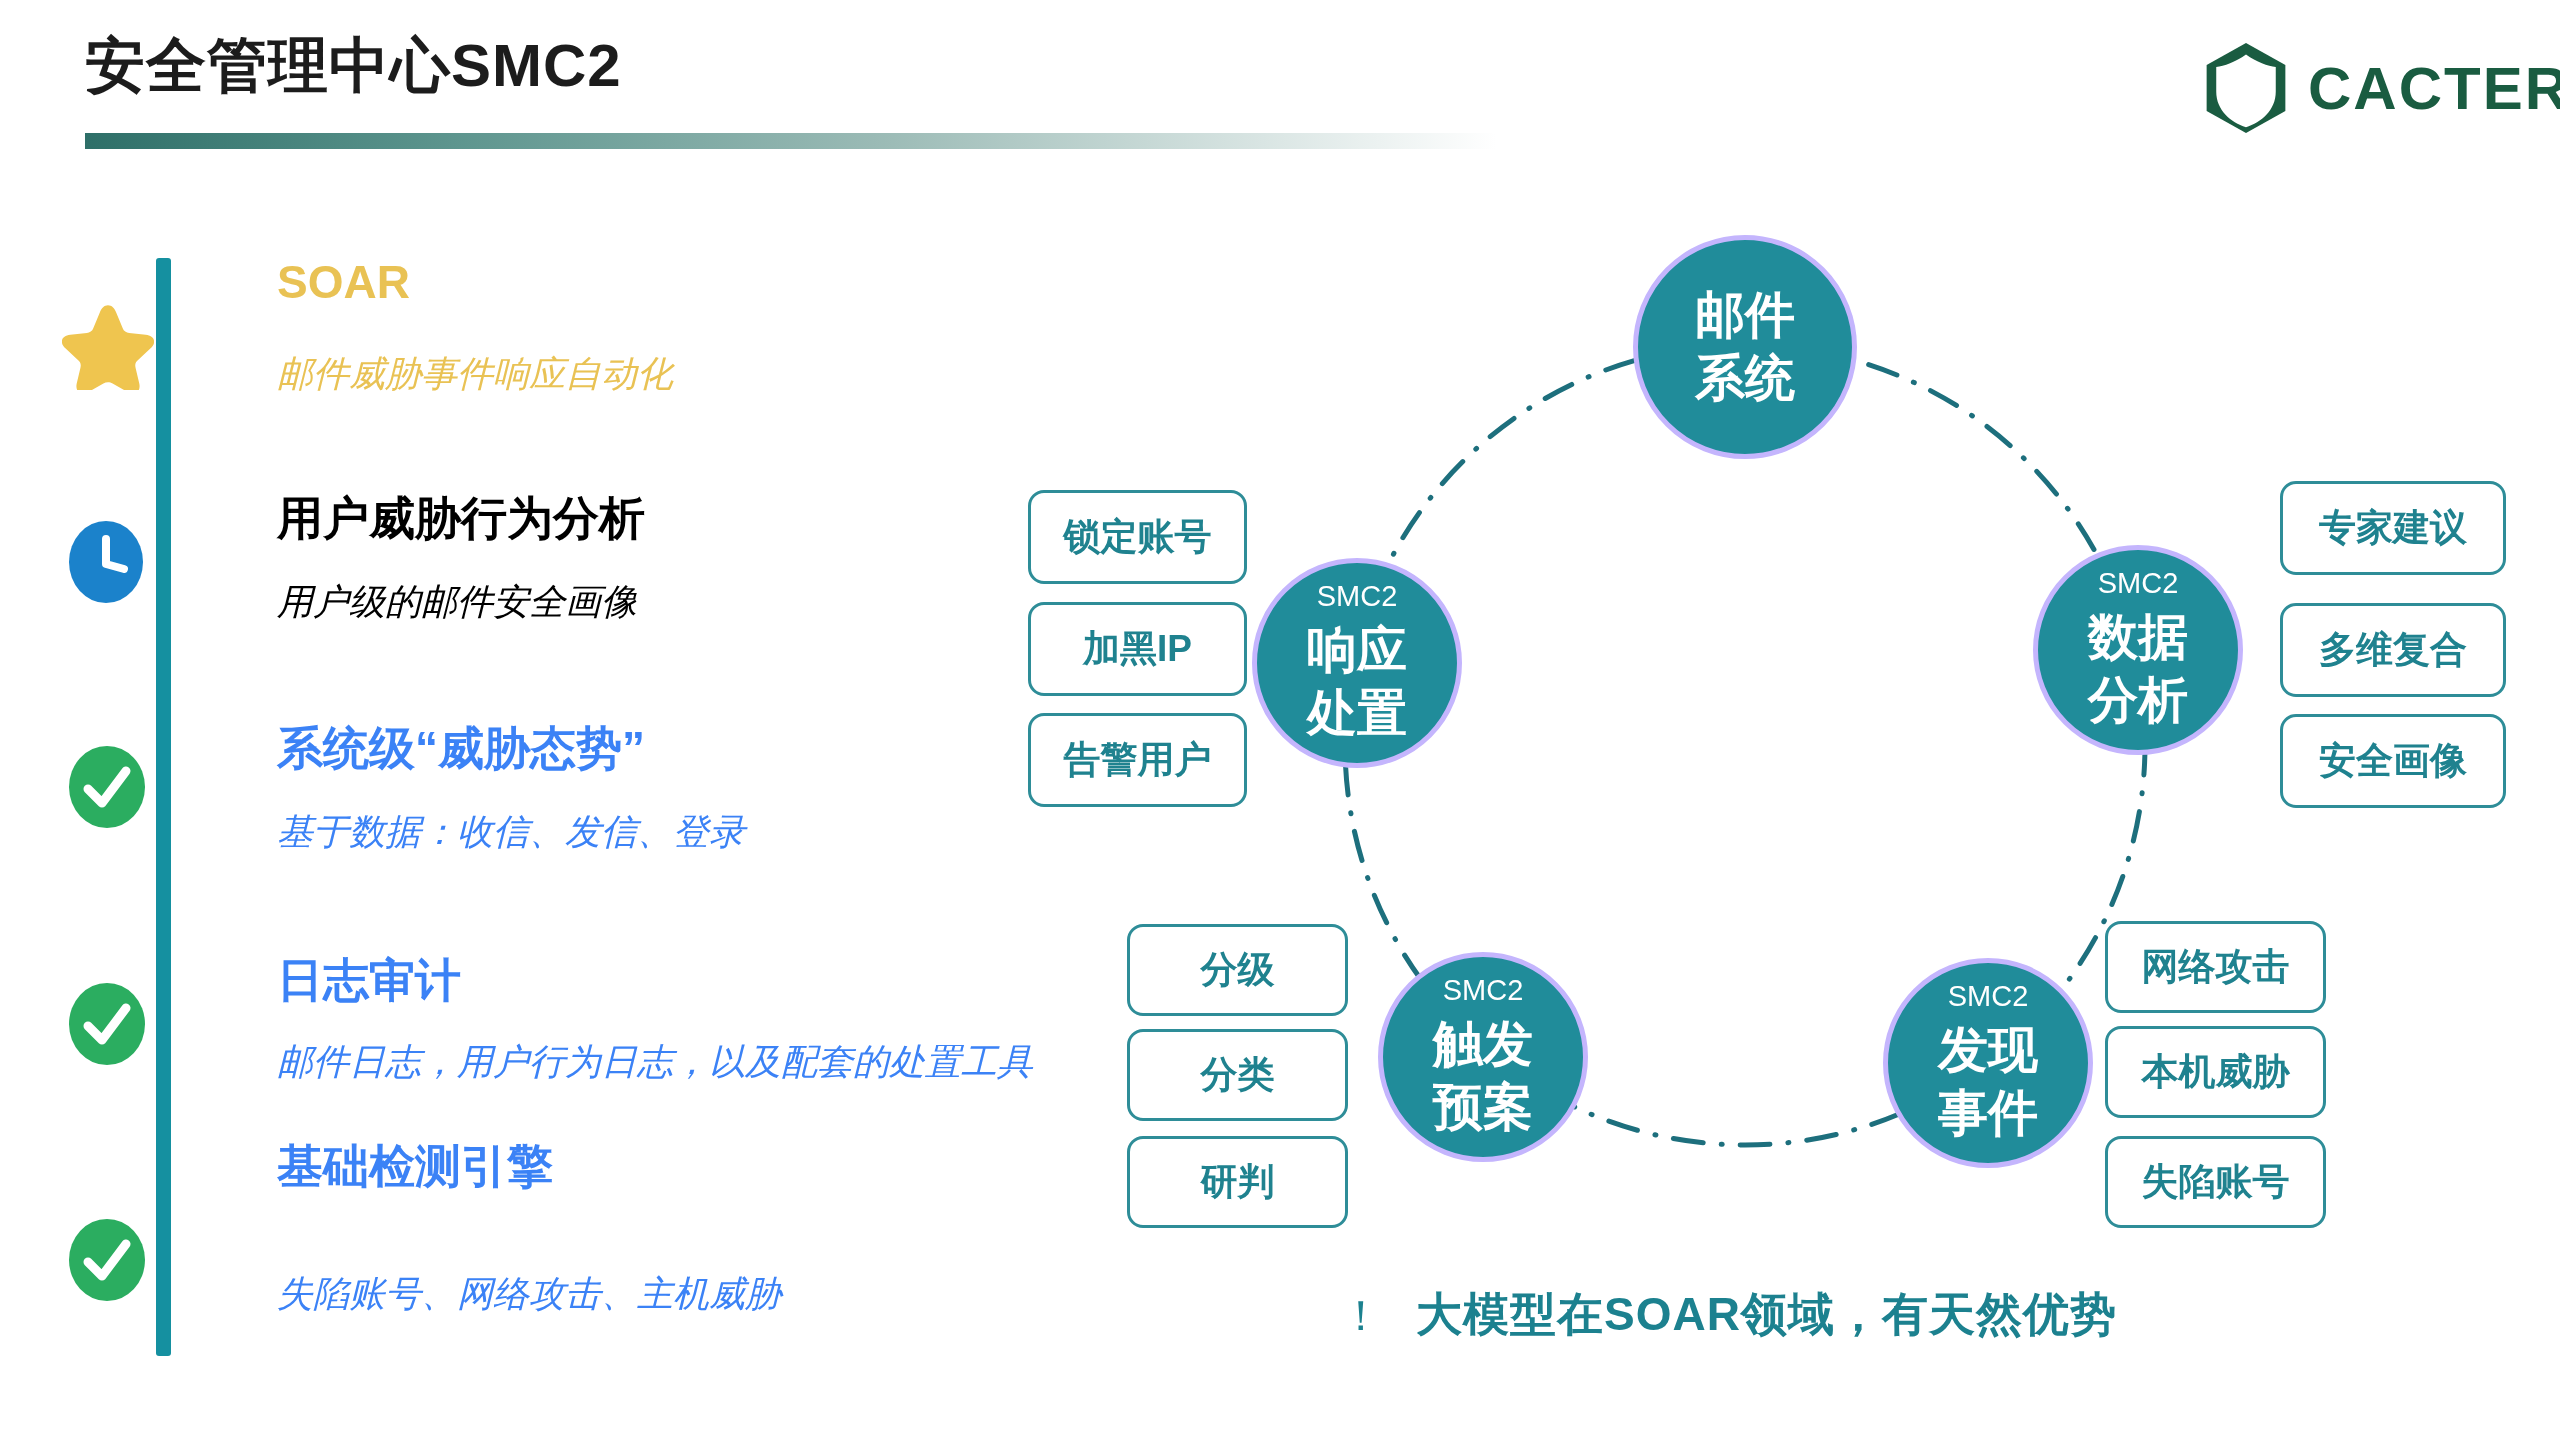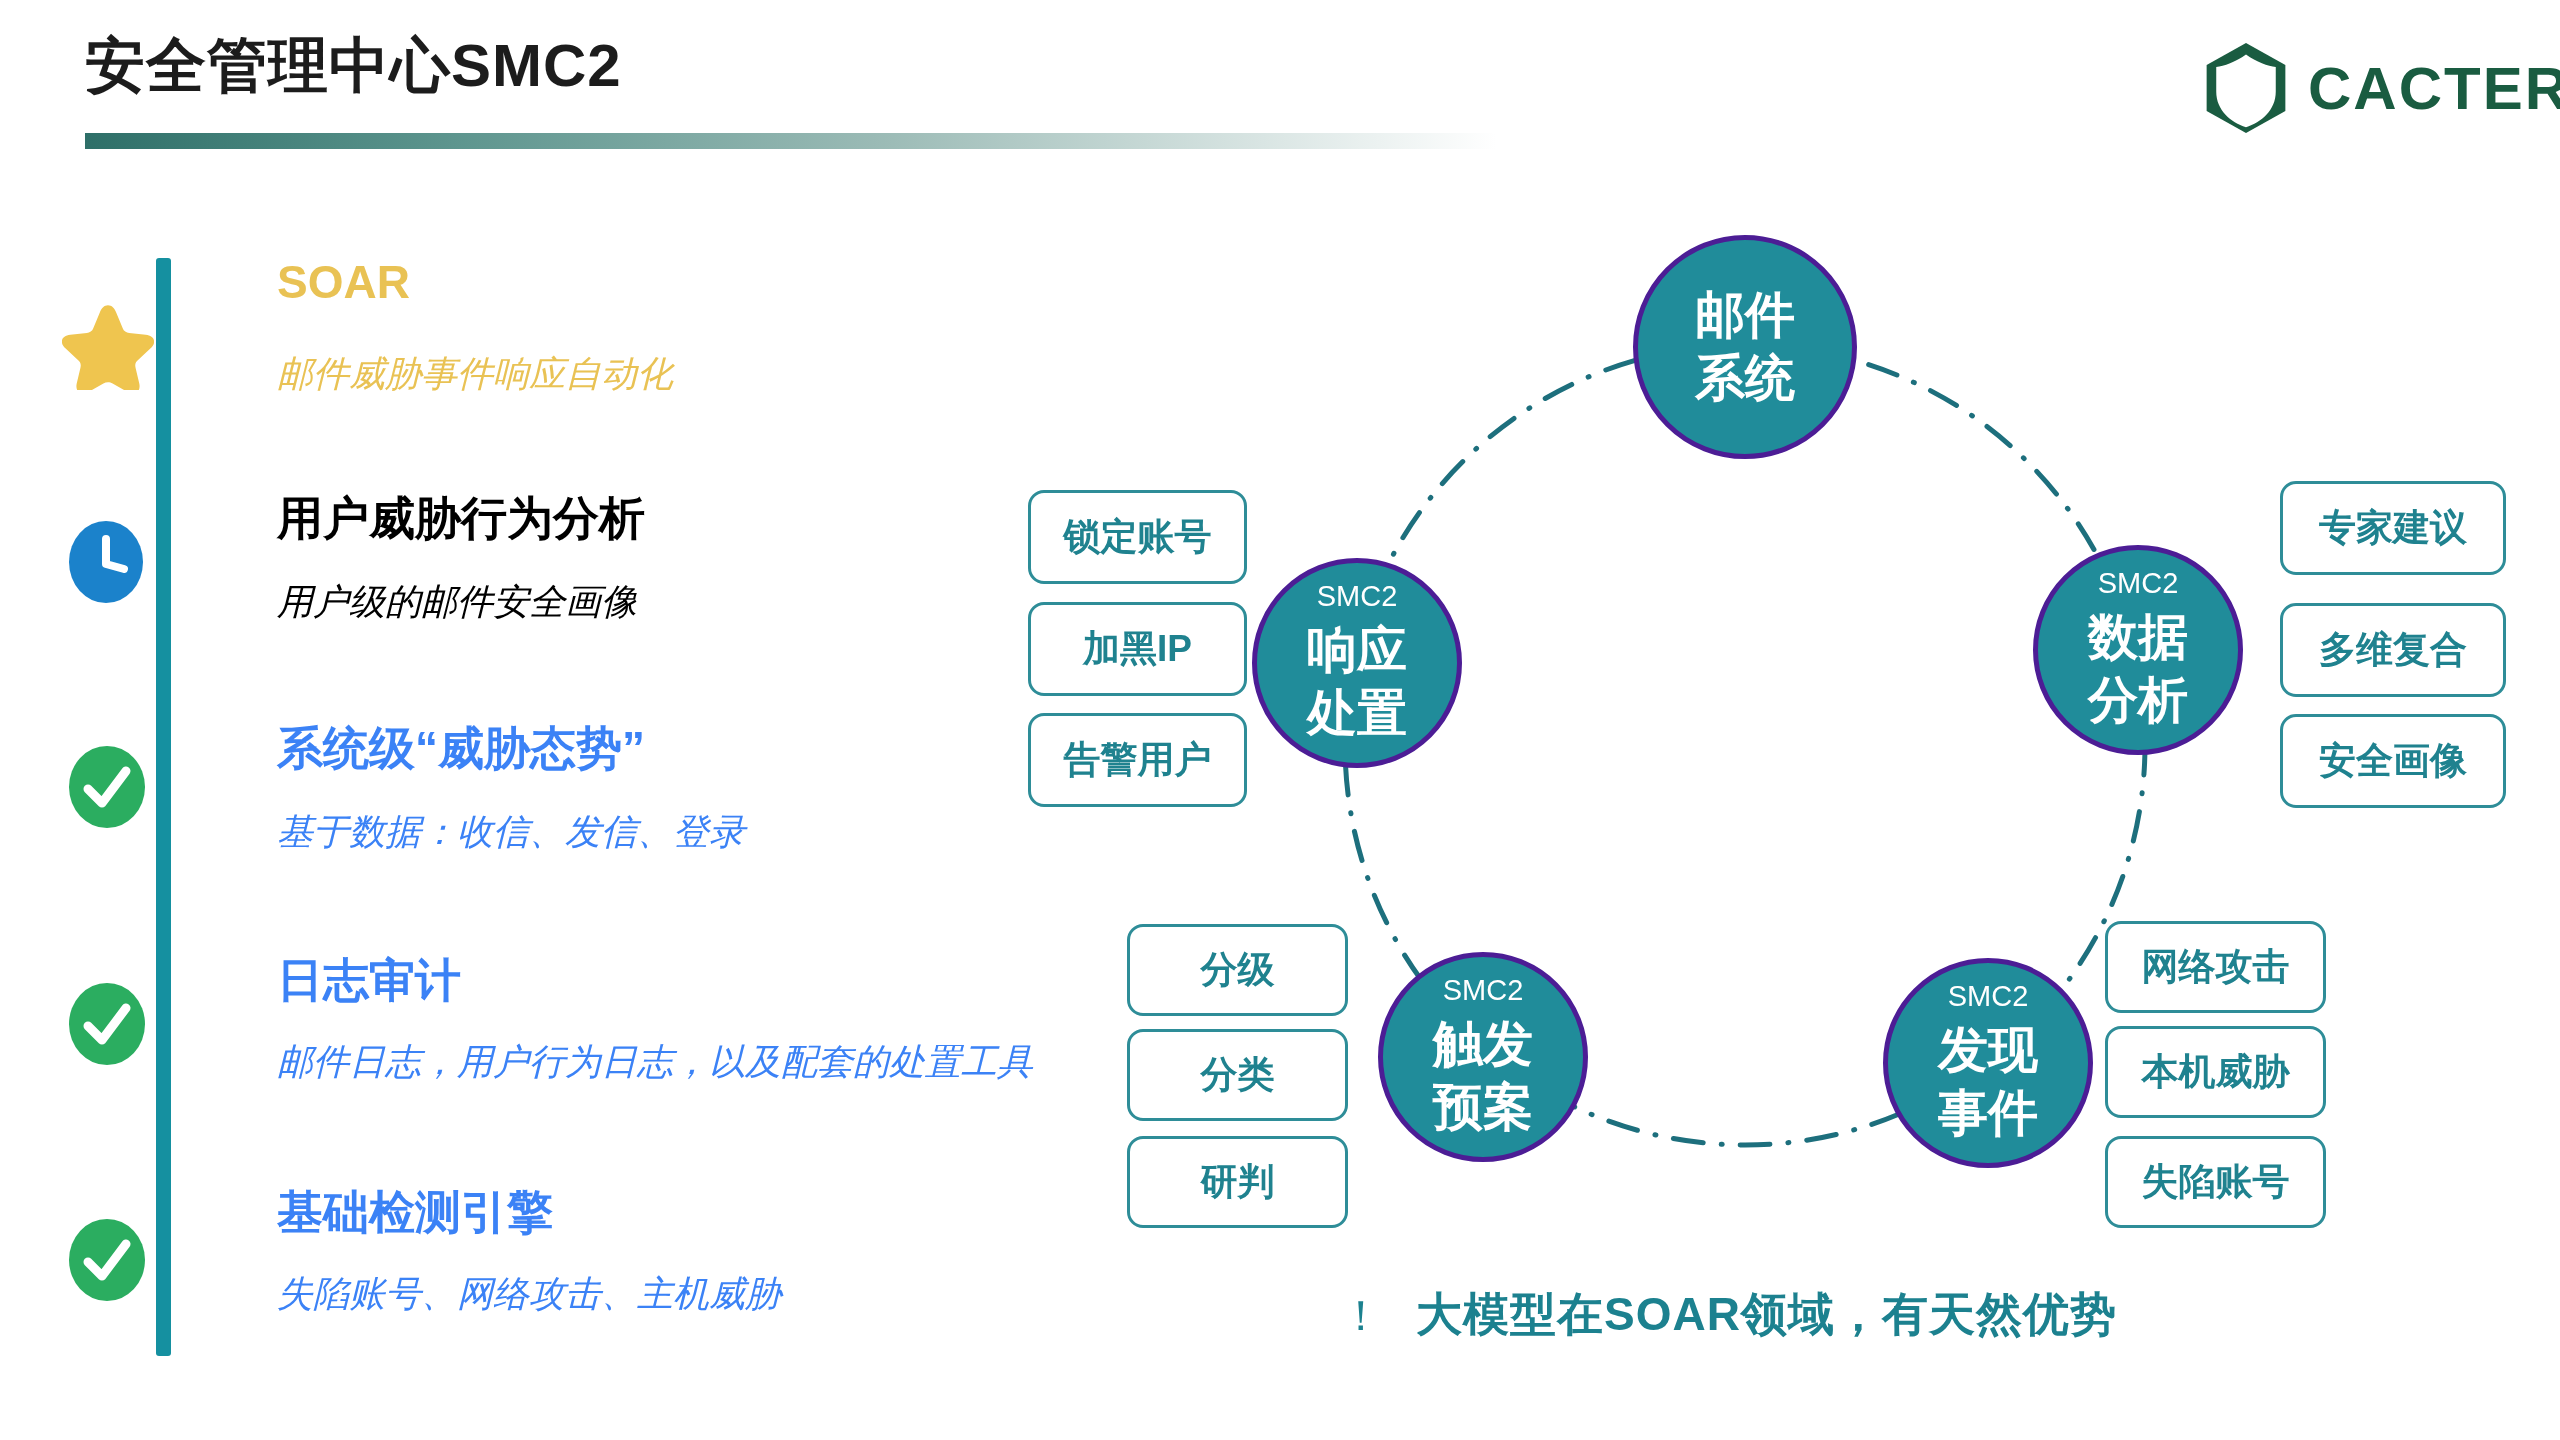--- a/index.html
+++ b/index.html
@@ -18,21 +18,21 @@
   .side-icon{position:absolute;}
   .side-title{position:absolute;left:277px;font-size:46px;font-weight:700;white-space:nowrap;}
   .side-sub{position:absolute;left:277px;font-size:36px;font-weight:500;white-space:nowrap;font-style:italic;}
   .c-yellow{color:#e9c254;}
   .c-blue{color:#000000;}
   .c-green{color:#3b82f6;}
   .w500{font-weight:600;}
 
   
   .ring-svg{position:absolute;left:0;top:0;width:2560px;height:1440px;}
-  .node{position:absolute;border-radius:50%;background:#208c9a;border:5px solid #4c1d95;
+  .node{position:absolute;border-radius:50%;background:#208c9a;border:5px solid #c4b5fd;
         display:flex;flex-direction:column;align-items:center;justify-content:center;color:#ffffff;text-align:center;}
   .node .tag{font-size:29px;font-weight:500;line-height:1.1;margin-bottom:6px;}
   .node .big{font-size:50px;font-weight:700;line-height:1.26;}
   .node-mail{left:1633px;top:235px;width:214px;height:214px;}
   .node-response{left:1252px;top:558px;width:200px;height:200px;}
   .node-data{left:2033px;top:545px;width:200px;height:200px;}
   .node-trigger{left:1378px;top:952px;width:200px;height:200px;}
   .node-discover{left:1883px;top:958px;width:200px;height:200px;}
 
   .tbox{position:absolute;background:#ffffff;border:3px solid #2e8d98;border-radius:16px;
@@ -84,21 +84,21 @@
     <ellipse cx="39" cy="42" rx="38" ry="41" fill="#2bad60"></ellipse>
     <path d="M20 44 L34 58 L58 26" stroke="#ffffff" stroke-width="9" fill="none" stroke-linecap="round" stroke-linejoin="round"></path>
   </svg>
   <div class="side-title c-green" style="top:950px;">日志审计</div>
   <div class="side-sub c-green" style="top:1038px;">邮件日志，用户行为日志，以及配套的处置工具</div>
 
   <svg class="side-icon" style="left:68px;top:1218px;" width="78" height="84" viewBox="0 0 78 84">
     <ellipse cx="39" cy="42" rx="38" ry="41" fill="#2bad60"></ellipse>
     <path d="M20 44 L34 58 L58 26" stroke="#ffffff" stroke-width="9" fill="none" stroke-linecap="round" stroke-linejoin="round"></path>
   </svg>
-  <div class="side-title c-green" style="top:1182px;">基础检测引擎</div>
+  <div class="side-title c-green" style="top:1136px;">基础检测引擎</div>
   <div class="side-sub c-green" style="top:1270px;">失陷账号、网络攻击、主机威胁</div>
 
   <svg class="ring-svg" viewBox="0 0 2560 1440">
     <circle cx="1745" cy="745" r="400" fill="none" stroke="#1d6f7d" stroke-width="5" stroke-dasharray="30 18 1 18" stroke-linecap="round"></circle>
   </svg>
 
   <div class="node node-mail">
     <div class="big"><span>邮件</span><br>
                      <span>系统</span></div>
   </div>

